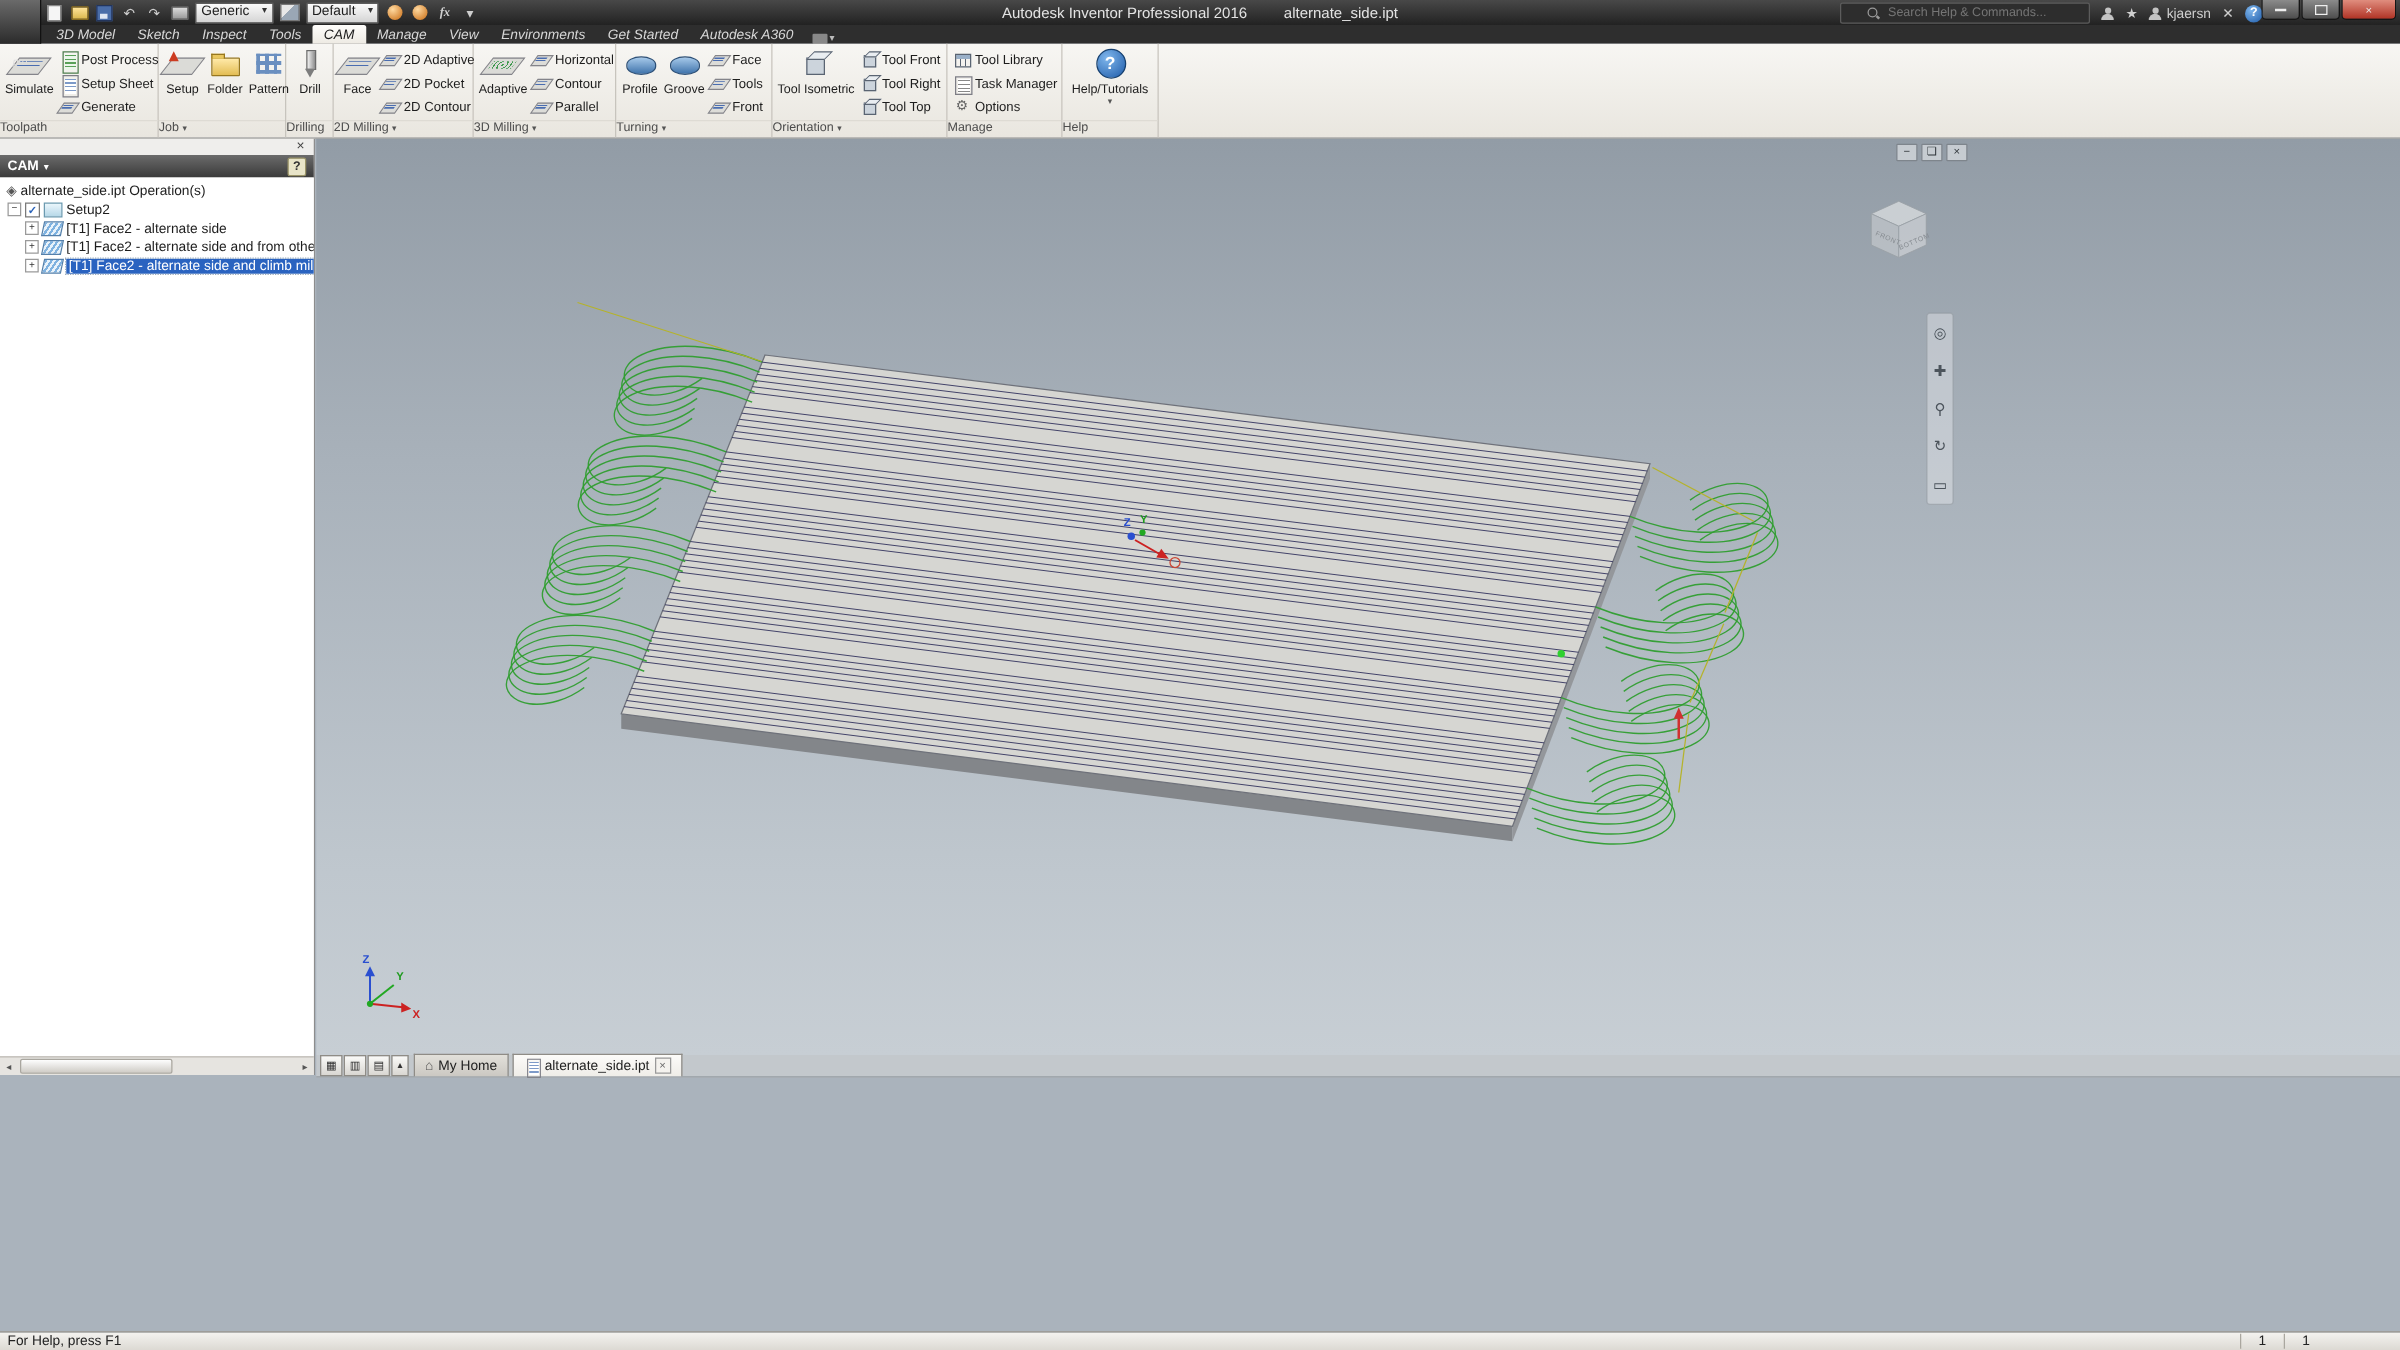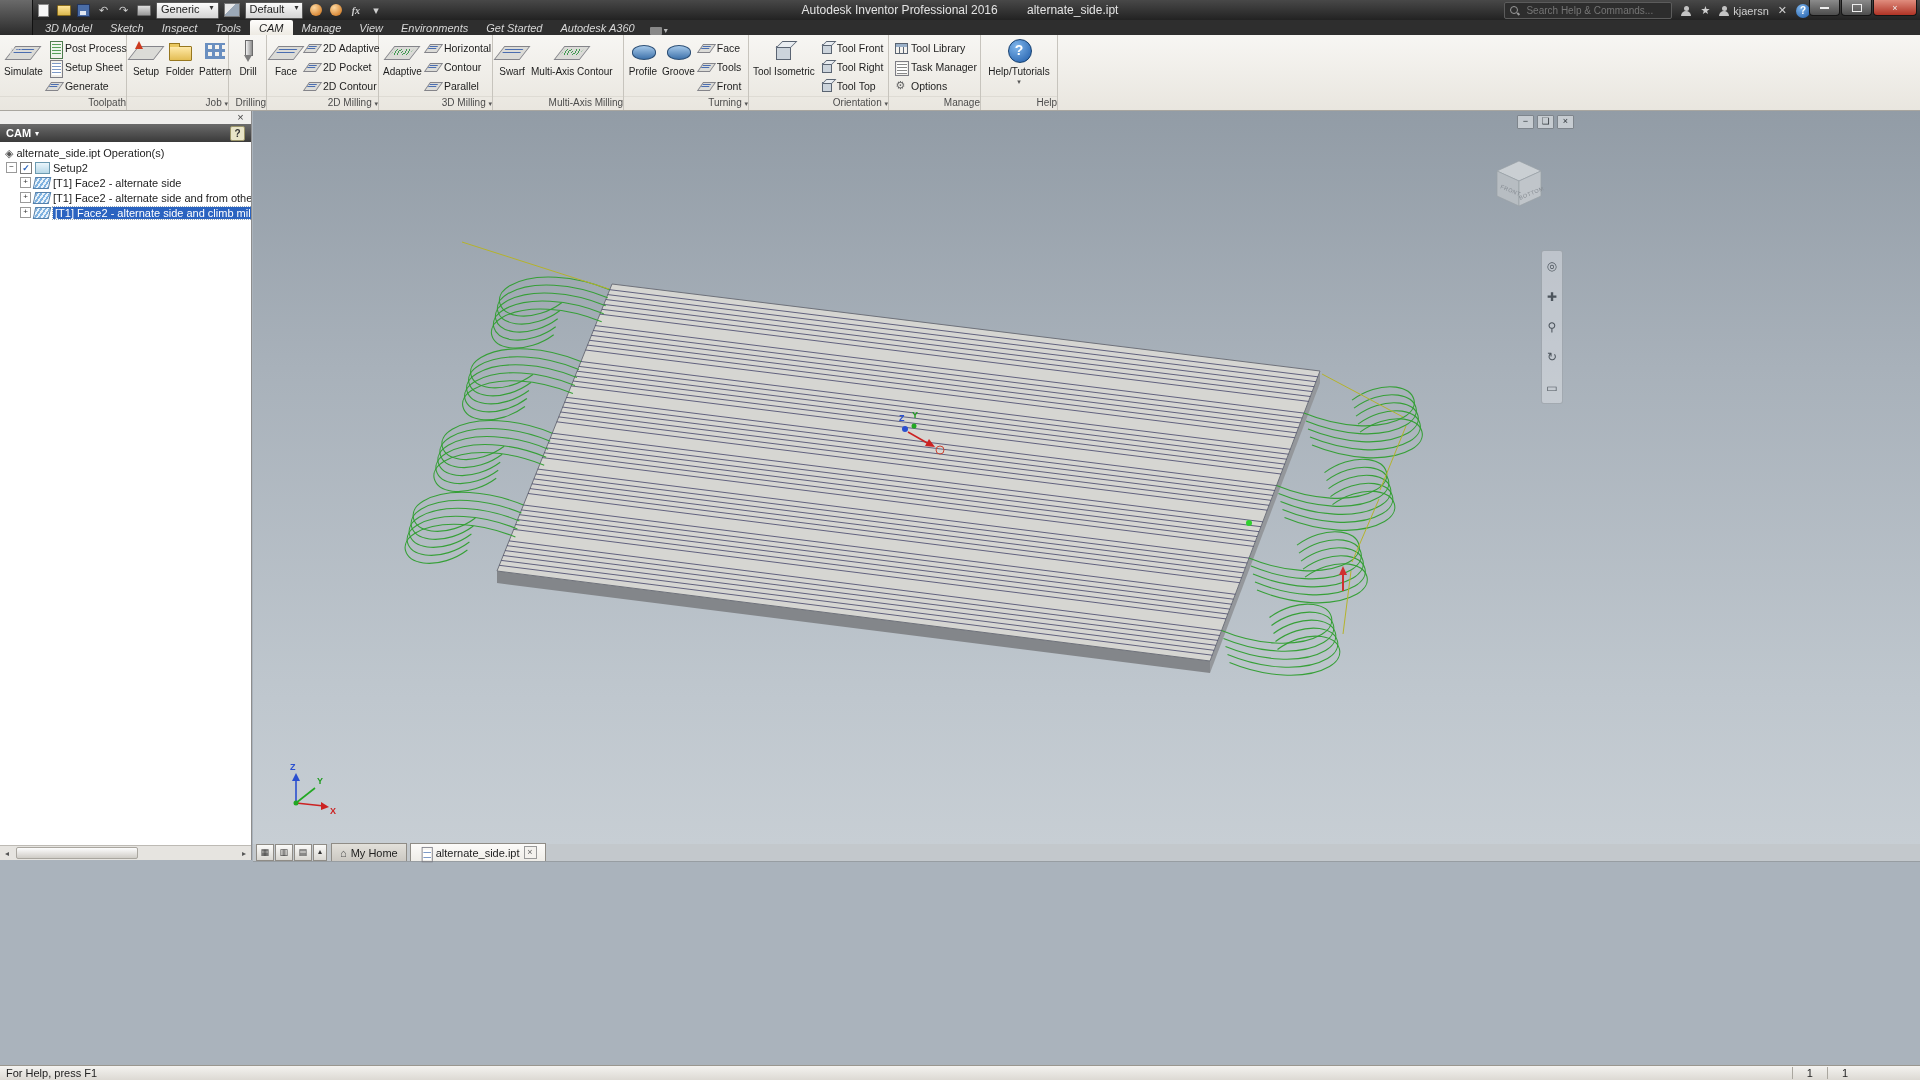--- a/index.html
+++ b/index.html
@@ -27,21 +27,21 @@
   .tbcombo{display:flex;align-items:flex-start;height:15px;background:linear-gradient(#fbfbfb,#d4d4d4);
     border:1px solid #5a5a5a;color:#1d1d1d;font-size:11px;padding:0 4px;gap:10px;border-radius:1px;}
   .tbcombo .arr{font-size:8px;color:#333;}
   .swatch{width:14px;height:12px;background:linear-gradient(135deg,#e8e8e8 0 40%,#9aa7b5 40% 100%);border:1px solid #777;}
   .sphere{width:12px;height:12px;border-radius:50%;background:radial-gradient(circle at 35% 30%,#ffd9a0,#c86a10);}
   .fx{font:italic bold 10px "Liberation Serif",serif;color:#cfcfcf;text-align:center;}
   .wintitle{position:absolute;left:50%;transform:translateX(-50%);top:3px;font-size:12px;color:#e3e3e3;white-space:nowrap;}
   .wintitle .doc{margin-left:26px;}
   .tb-right{position:absolute;right:110px;top:2px;display:flex;align-items:center;gap:9px;}
   .searchbox{display:flex;align-items:center;gap:4px;width:158px;height:15px;background:#2d2d2d;
-    border:1px solid #5c5c5c;border-radius:2px;padding:0 4px;}
+    border:1px solid #5c5c5c;border-radius:2px;padding:0 20px;}
   .searchbox input{background:transparent;border:none;outline:none;color:#9a9a9a;font-size:10px;width:130px;
     font-family:"Liberation Sans",sans-serif;}
   .mag{position:relative;width:11px;height:11px;flex:none;}
   .mag::before{content:"";position:absolute;left:1px;top:1px;width:6px;height:6px;border:1.5px solid #9a9a9a;border-radius:50%;}
   .mag::after{content:"";position:absolute;left:8px;top:8px;width:3px;height:1.5px;background:#9a9a9a;transform:rotate(45deg);}
   .tbicon{color:#cfcfcf;font-size:11px;display:inline-flex;align-items:center;gap:4px;}
   .person{width:10px;height:10px;position:relative;}
   .person::before{content:"";position:absolute;left:2.5px;top:0;width:5px;height:5px;border-radius:50%;background:#c3c3c3;}
   .person::after{content:"";position:absolute;left:0;top:5px;width:10px;height:5px;border-radius:5px 5px 0 0;background:#c3c3c3;}
   .helpcirc{width:14px;height:14px;border-radius:50%;background:radial-gradient(circle at 35% 30%,#7fb6ec,#1d5aa8);
@@ -61,21 +61,21 @@
   .rtab.active{background:linear-gradient(#fefdfb,#edeae3);color:#1d1d1d;border-radius:2px 2px 0 0;}
   .rtab-extra{display:flex;align-items:center;gap:2px;color:#bbb;font-size:8px;padding:0 6px;}
   .rtab-extra .cam{width:12px;height:8px;background:#888;border-radius:1px;}
 
   
   .ribbon{position:absolute;left:0;top:35px;width:1920px;height:76px;
     background:linear-gradient(#f7f6f3,#e9e6df);border-bottom:1px solid #a9a69f;
     display:flex;box-sizing:border-box;}
   .group{display:flex;flex-direction:column;border-right:1px solid #c7c4bd;box-sizing:border-box;flex:none;}
   .gcontent{height:62px;display:flex;align-items:flex-start;padding:1px 2px;box-sizing:border-box;}
-  .glabel{height:13px;font-size:10px;color:#4c4c4c;text-align:right;line-height:12px;
+  .glabel{height:13px;font-size:10px;color:#4c4c4c;text-align:left;line-height:12px;
     border-top:1px solid #dedbd4;white-space:nowrap;}
   .glabel .arr{font-size:7px;color:#555;}
   .bigbtn{display:flex;flex-direction:column;align-items:center;font-size:10px;color:#1d1d1d;
     line-height:10px;text-align:center;padding:1px 2px;white-space:nowrap;}
   .stack{display:flex;flex-direction:column;padding-top:2px;}
   .smallbtn{display:flex;align-items:center;gap:4px;height:19px;font-size:10.5px;color:#1d1d1d;
     padding:0 3px;white-space:nowrap;}
   .ic{width:30px;height:28px;position:relative;margin-bottom:2px;flex:none;}
   .ic::before,.ic::after{content:"";position:absolute;}
   .ic-plate::before{left:2px;top:9px;width:24px;height:12px;background:#dbdbd7;border:1px solid #84848a;transform:skewX(-38deg);}
@@ -374,33 +374,20 @@
             <span class="sic sic-mill"></span>
             <span>Parallel</span>
           </div>
         </div>
       </div>
       <div class="glabel">
         <span>3D Milling</span> <span class="arr">▾</span>
       </div>
     </div>
 
-    <div class="group" style="width:131px">
-      <div class="gcontent">
-        <div class="bigbtn">
-          <div class="ic ic-plate"></div>
-          <span>Swarf</span>
-        </div>
-        <div class="bigbtn">
-          <div class="ic ic-plate ic-adapt"></div>
-          <span>Multi-Axis Contour</span>
-        </div>
-      </div>
-      <div class="glabel"><span>Multi-Axis Milling</span></div>
-    </div>
 
     <div class="group" style="width:125px">
       <div class="gcontent">
         <div class="bigbtn">
           <div class="ic ic-turn"></div>
           <span>Profile</span>
         </div>
         <div class="bigbtn">
           <div class="ic ic-turn"></div>
           <span>Groove</span>

